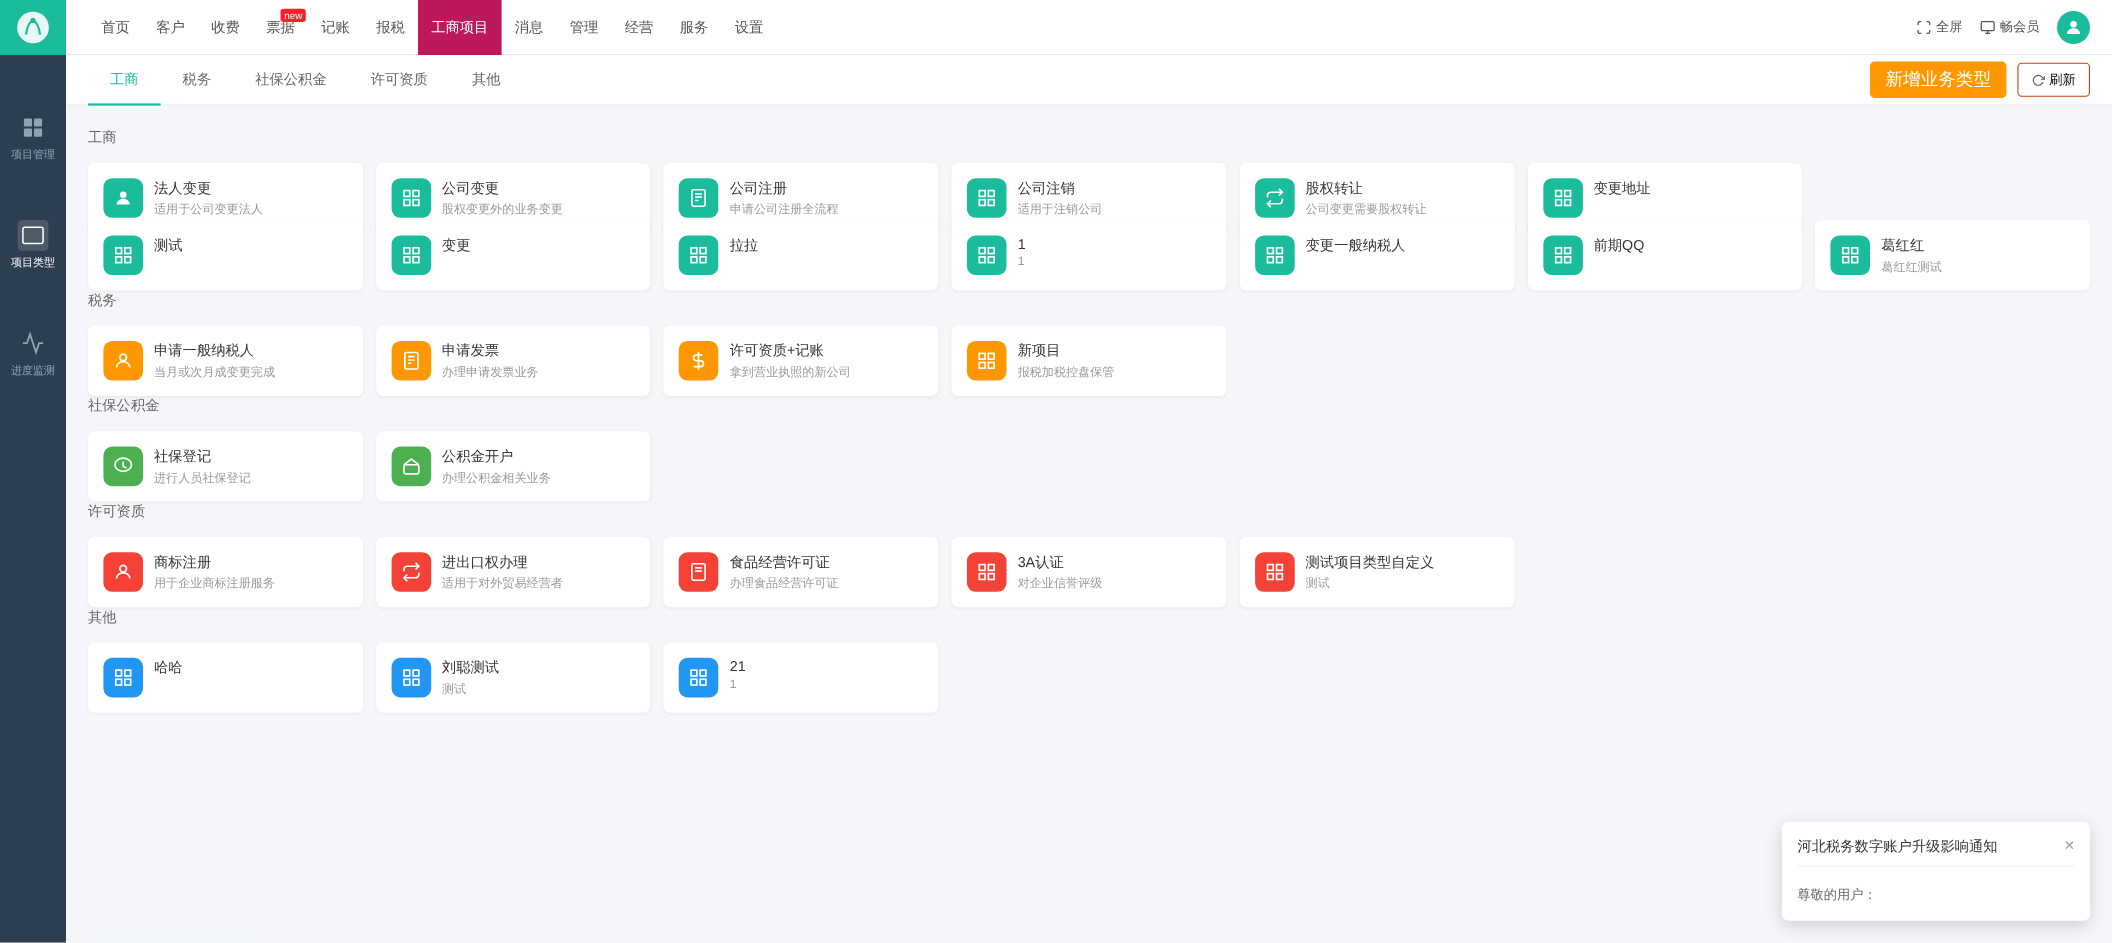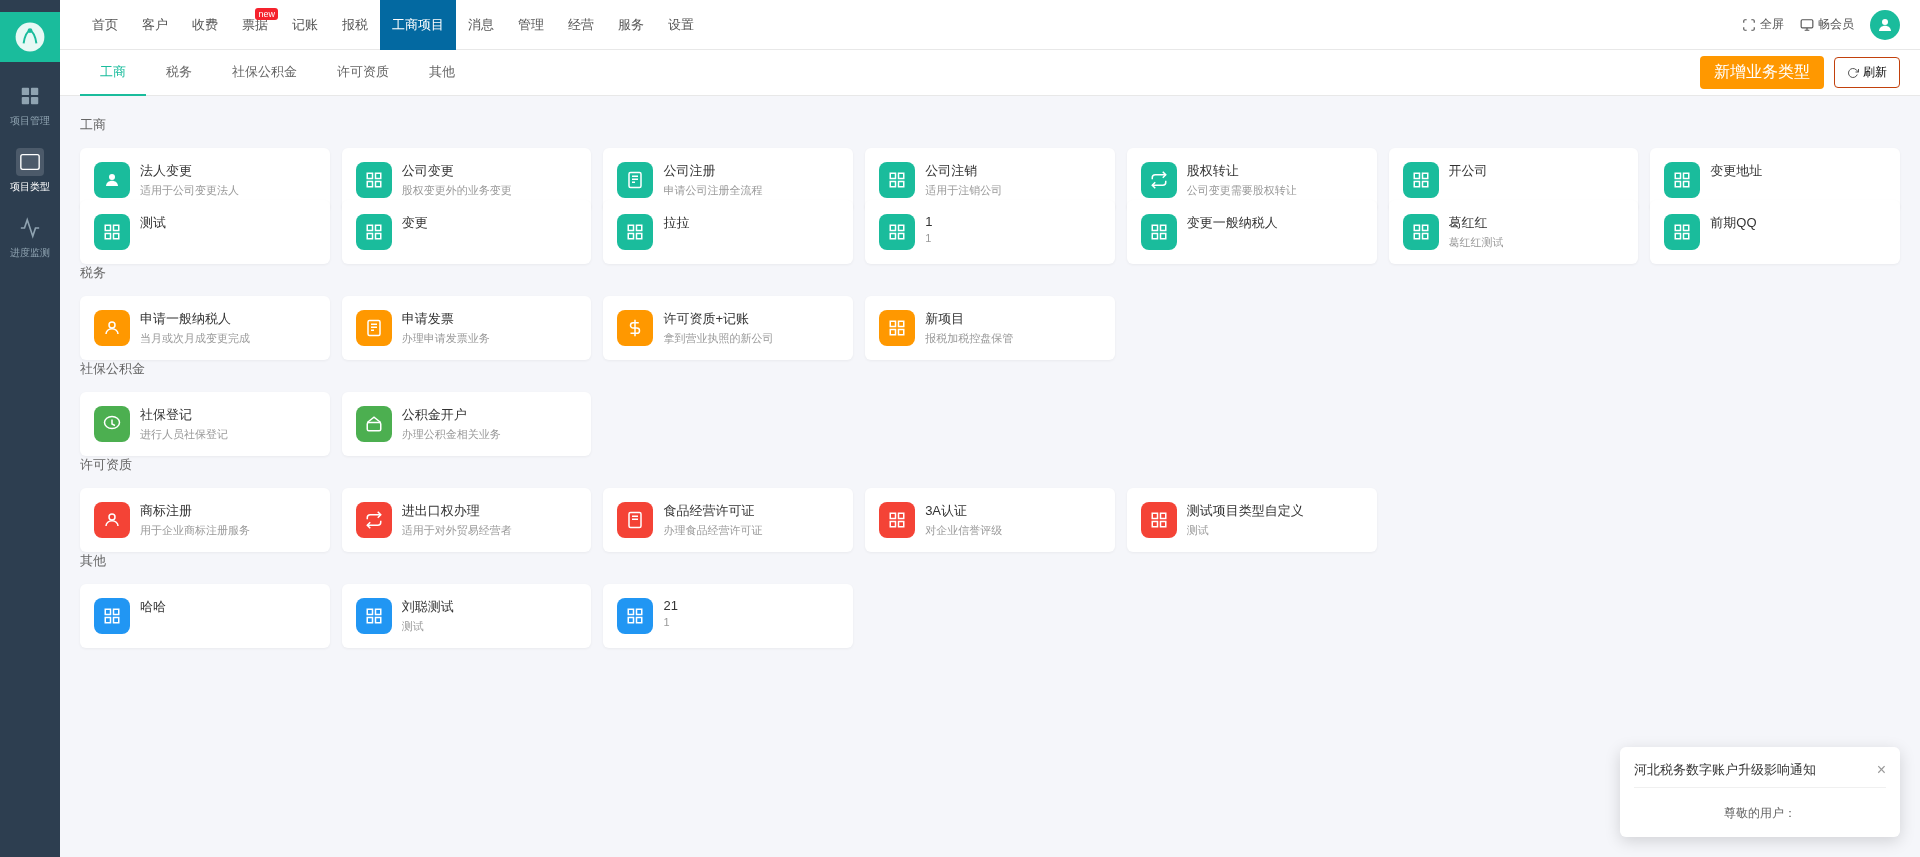--- a/index.html
+++ b/index.html
@@ -5,23 +5,24 @@
     * { margin: 0; padding: 0; box-sizing: border-box; }
     body { font-family: 'Microsoft YaHei', '微软雅黑', sans-serif; font-size: 13px; background: #f0f2f5; color: #333; display: flex; height: 857px; overflow: hidden; }
 
     
     .sidebar {
       width: 60px;
       background: #2d3e50;
       display: flex;
       flex-direction: column;
       align-items: center;
-      padding-top: 12px;
+      padding-top: 0;
       flex-shrink: 0;
       height: 100%;
+      gap: 32px;
     }
     .sidebar-logo {
       width: 60px;
       height: 50px;
       background: #1abc9c;
       display: flex;
       align-items: center;
       justify-content: center;
       cursor: pointer;
     }
@@ -64,21 +65,21 @@
     .topnav-item {
       padding: 0 12px;
       height: 50px;
       display: flex;
       align-items: center;
       cursor: pointer;
       color: #555;
       font-size: 13px;
       position: relative;
     }
-    .topnav-item.active { color: #fff; background: #0369a1; }
+    .topnav-item.active { color: #fff; background: #be185d; }
     .badge-new {
       position: absolute;
       top: 8px;
       right: 2px;
       background: #f5222d;
       color: #fff;
       font-size: 9px;
       padding: 1px 3px;
       border-radius: 3px;
     }
@@ -201,21 +202,20 @@
     .notification-popup {
       position: fixed;
       bottom: 20px;
       right: 20px;
       width: 280px;
       background: #fff;
       border-radius: 6px;
       box-shadow: 0 4px 16px rgba(0,0,0,0.15);
       padding: 14px;
       font-size: 12px;
-      text-align: center;
     }
     .notification-header {
       display: flex;
       align-items: center;
       justify-content: space-between;
       margin-bottom: 8px;
     }
     .notification-title { font-size: 13px; font-weight: 500; color: #333; }
     .notification-close { cursor: pointer; color: #999; font-size: 16px; }
     .notification-body { color: #666; line-height: 1.6; }
@@ -436,34 +436,20 @@
         <div class="card">
           <div class="card-icon teal">
               <svg width="18" height="18" viewBox="0 0 24 24" fill="none" stroke="white" stroke-width="2">
                 <rect x="3" y="3" width="7" height="7"></rect>
                 <rect x="14" y="3" width="7" height="7"></rect>
                 <rect x="3" y="14" width="7" height="7"></rect>
                 <rect x="14" y="14" width="7" height="7"></rect>
               </svg>
             </div>
           <div class="card-text">
-            <div class="card-title">开公司</div>
-            <div class="card-desc"></div>
-          </div>
-        </div>
-        <div class="card">
-          <div class="card-icon teal">
-              <svg width="18" height="18" viewBox="0 0 24 24" fill="none" stroke="white" stroke-width="2">
-                <rect x="3" y="3" width="7" height="7"></rect>
-                <rect x="14" y="3" width="7" height="7"></rect>
-                <rect x="3" y="14" width="7" height="7"></rect>
-                <rect x="14" y="14" width="7" height="7"></rect>
-              </svg>
-            </div>
-          <div class="card-text">
             <div class="card-title">变更地址</div>
             <div class="card-desc"></div>
           </div>
         </div>
       </div>
 
       <div class="cards-grid" style="margin-top:-12px;">
         <div class="card">
           <div class="card-icon teal">
               <svg width="18" height="18" viewBox="0 0 24 24" fill="none" stroke="white" stroke-width="2">
@@ -537,36 +523,36 @@
         <div class="card">
           <div class="card-icon teal">
               <svg width="18" height="18" viewBox="0 0 24 24" fill="none" stroke="white" stroke-width="2">
                 <rect x="3" y="3" width="7" height="7"></rect>
                 <rect x="14" y="3" width="7" height="7"></rect>
                 <rect x="3" y="14" width="7" height="7"></rect>
                 <rect x="14" y="14" width="7" height="7"></rect>
               </svg>
             </div>
           <div class="card-text">
+            <div class="card-title">前期QQ</div>
+            <div class="card-desc"></div>
+          </div>
+        </div>
+        <div class="card">
+          <div class="card-icon teal">
+              <svg width="18" height="18" viewBox="0 0 24 24" fill="none" stroke="white" stroke-width="2">
+                <rect x="3" y="3" width="7" height="7"></rect>
+                <rect x="14" y="3" width="7" height="7"></rect>
+                <rect x="3" y="14" width="7" height="7"></rect>
+                <rect x="14" y="14" width="7" height="7"></rect>
+              </svg>
+            </div>
+          <div class="card-text">
             <div class="card-title">葛红红</div>
             <div class="card-desc">葛红红测试</div>
-          </div>
-        </div>
-        <div class="card">
-          <div class="card-icon teal">
-              <svg width="18" height="18" viewBox="0 0 24 24" fill="none" stroke="white" stroke-width="2">
-                <rect x="3" y="3" width="7" height="7"></rect>
-                <rect x="14" y="3" width="7" height="7"></rect>
-                <rect x="3" y="14" width="7" height="7"></rect>
-                <rect x="14" y="14" width="7" height="7"></rect>
-              </svg>
-            </div>
-          <div class="card-text">
-            <div class="card-title">前期QQ</div>
-            <div class="card-desc"></div>
           </div>
         </div>
       </div>
 
       <div class="section-title">税务</div>
       <div class="cards-grid">
         <div class="card">
           <div class="card-icon orange">
               <svg width="18" height="18" viewBox="0 0 24 24" fill="none" stroke="white" stroke-width="2">
                 <circle cx="12" cy="8" r="4"></circle>

